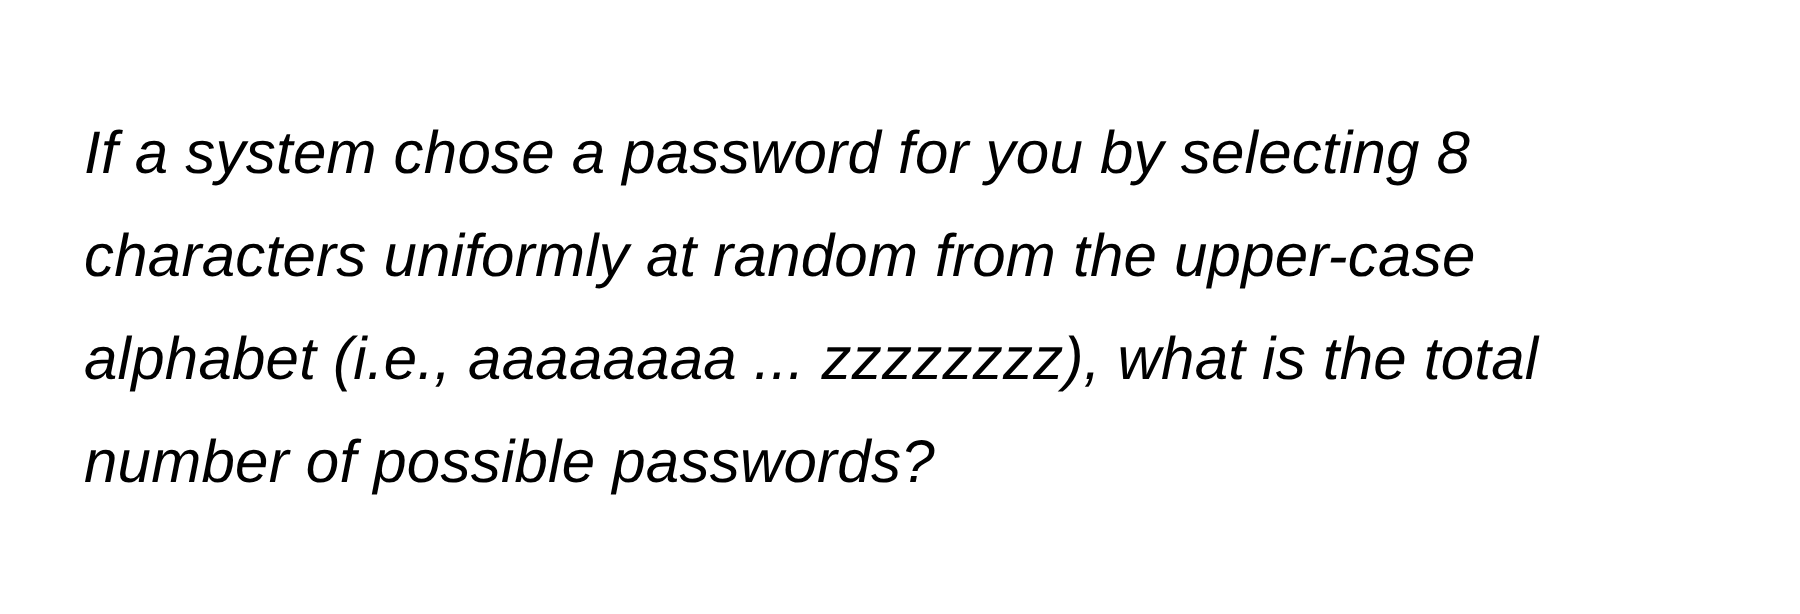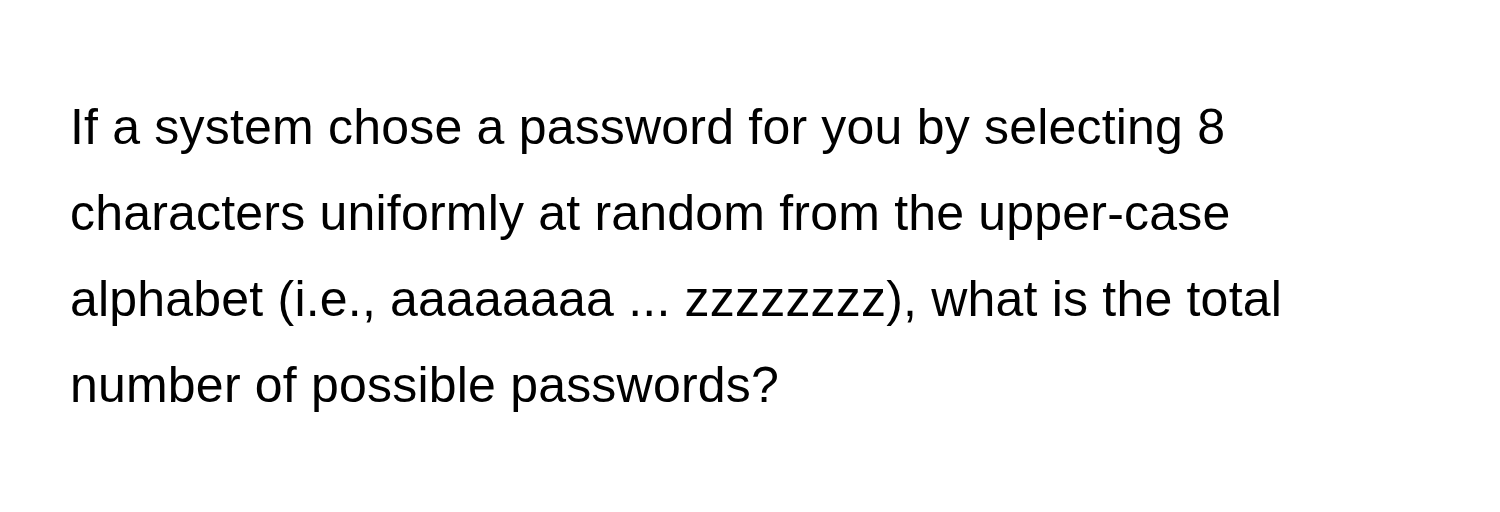--- a/index.html
+++ b/index.html
@@ -1,18 +1,19 @@
 <!DOCTYPE html>
 <html><head>
   <meta charset="utf-8">
   <style>
     * {
       margin: 0;
       padding: 0;
       box-sizing: border-box;
+      font-style: italic;
     }
     body {
       width: 1500px;
       height: 512px;
       background: #ffffff;
       font-family: -apple-system, BlinkMacSystemFont, "Segoe UI", Helvetica, Arial, sans-serif;
       display: flex;
       align-items: center;
       padding: 0 70px;
     }

